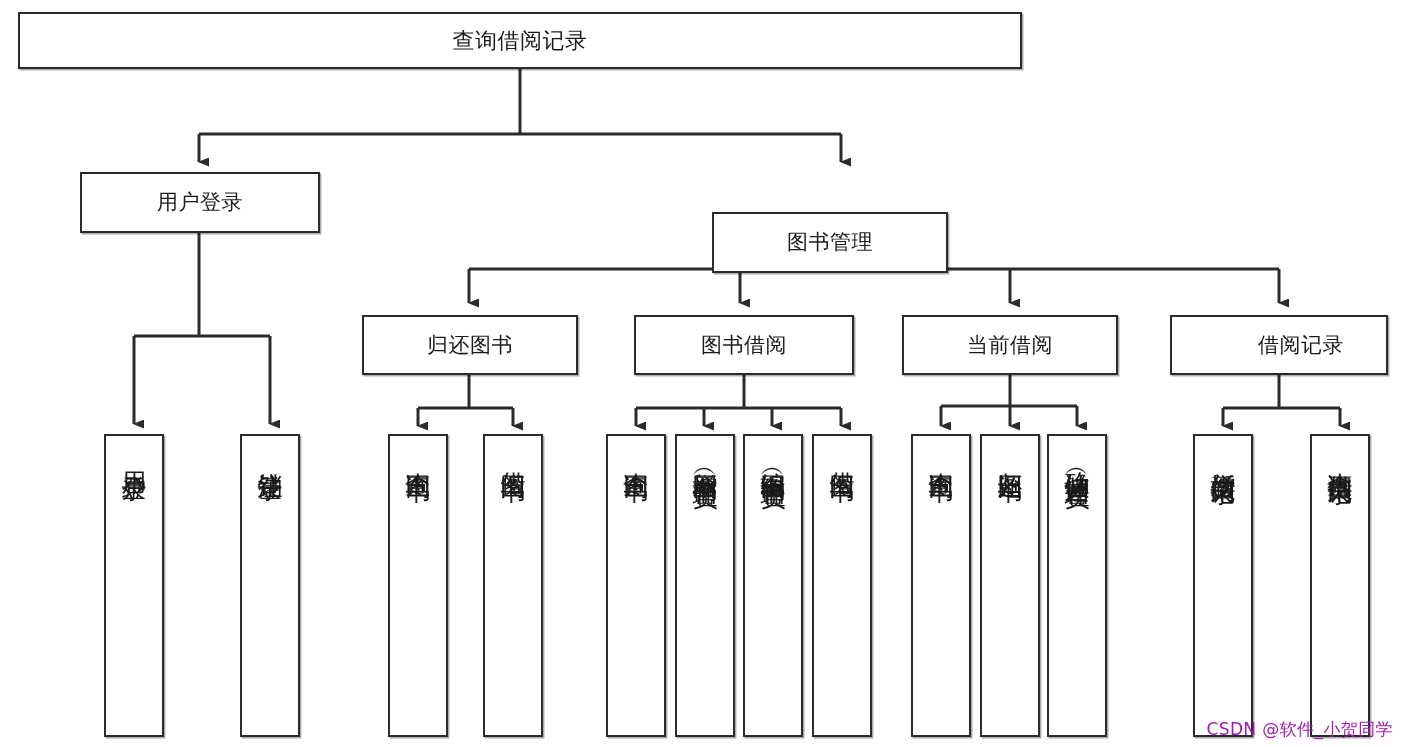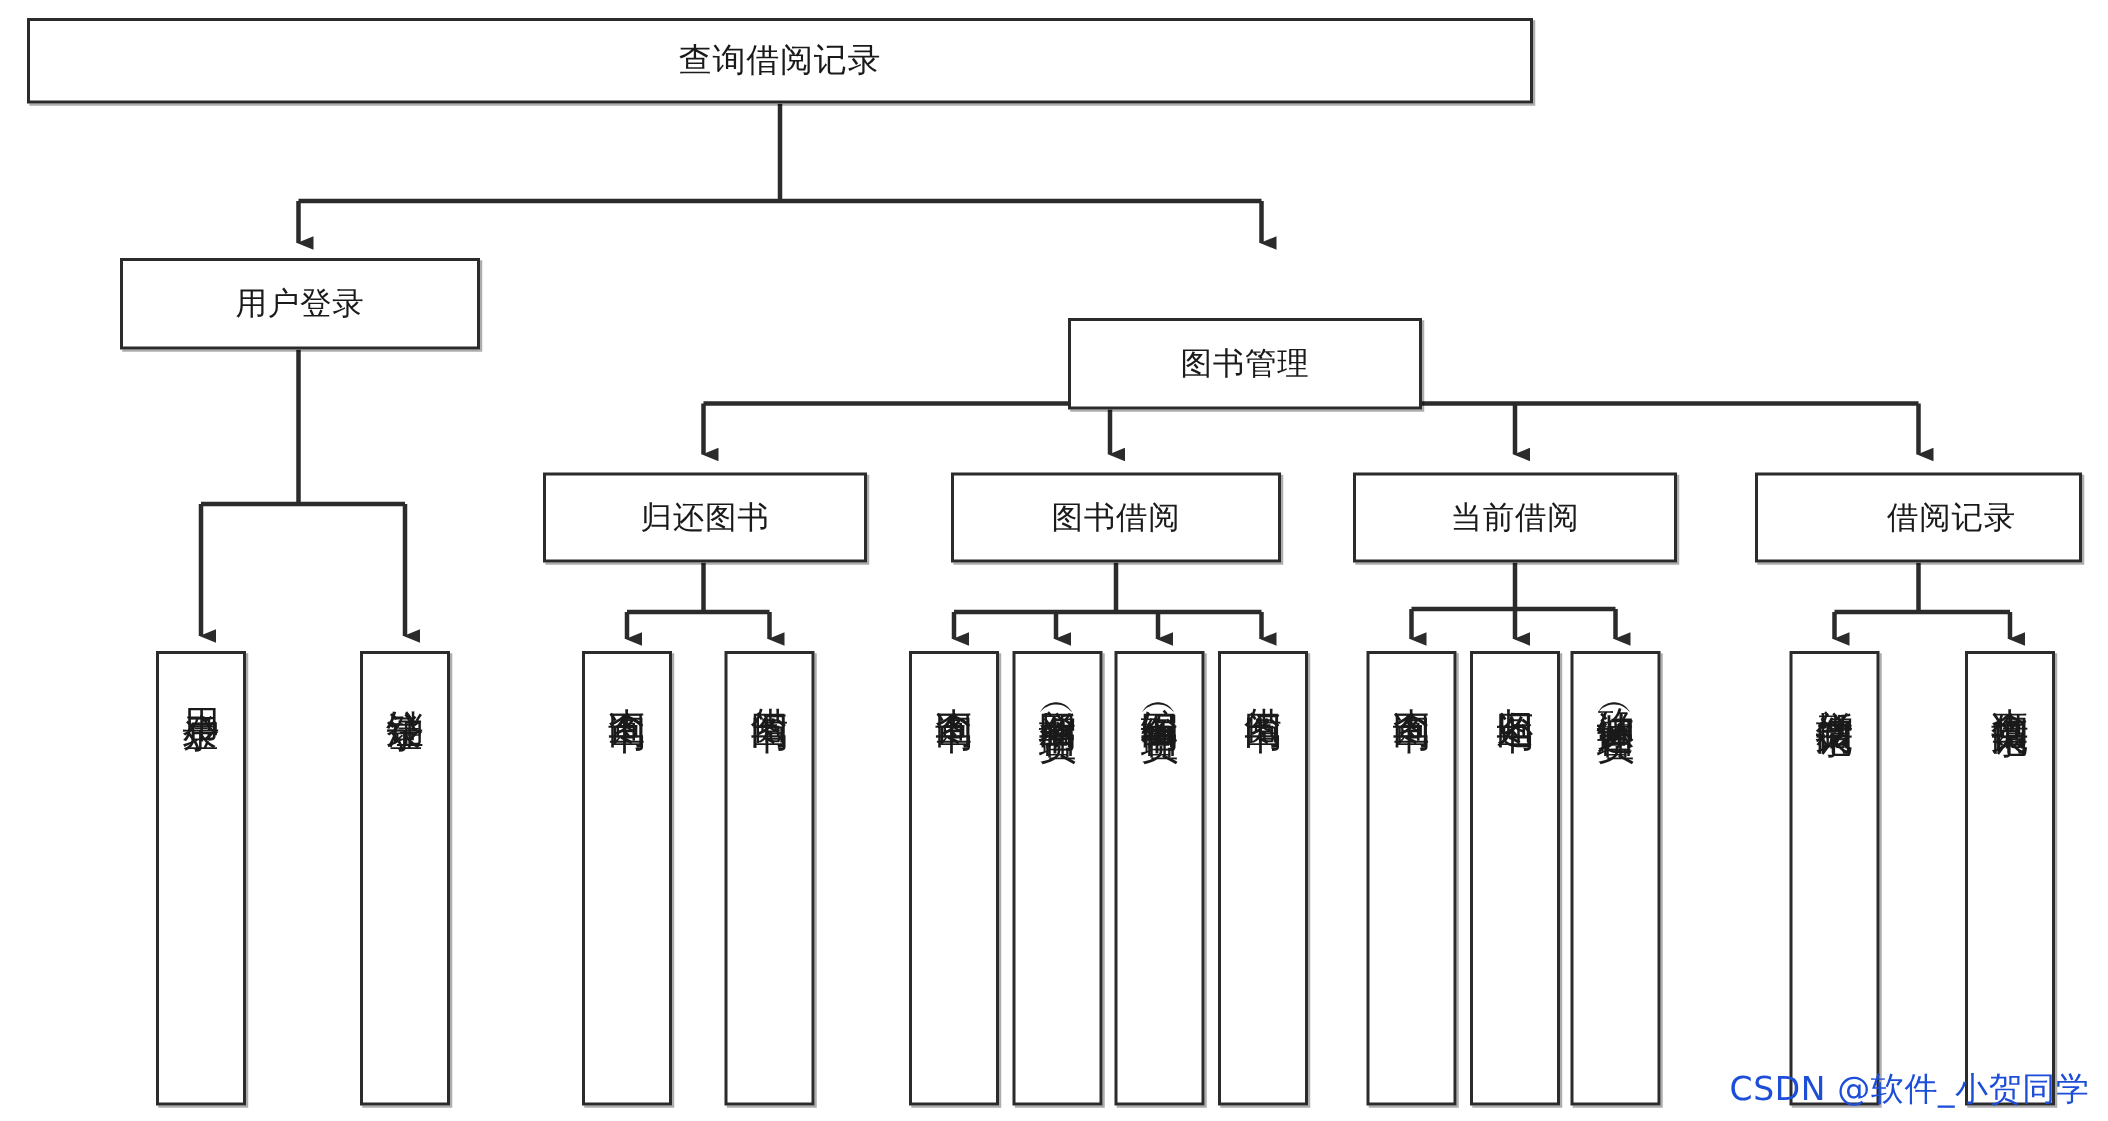--- a/index.html
+++ b/index.html
@@ -59,22 +59,22 @@
     text-orientation: upright;
     font-size: 25px;
     line-height: 1.08;
     letter-spacing: 2px;
     white-space: nowrap;
   }
   .watermark {
     position: absolute;
     right: 12px;
     bottom: 6px;
-    font-size: 22px;
-    color: #1d4ed8;
+    font-size: 17px;
+    color: #a21caf;
     white-space: nowrap;
     letter-spacing: 0.4px;
   }
 </style>
 </head>
 <body>
 
 <div id="diagram-root">
 
   <svg id="edge-layer" viewBox="0 0 1405 747" xmlns="http://www.w3.org/2000/svg">

